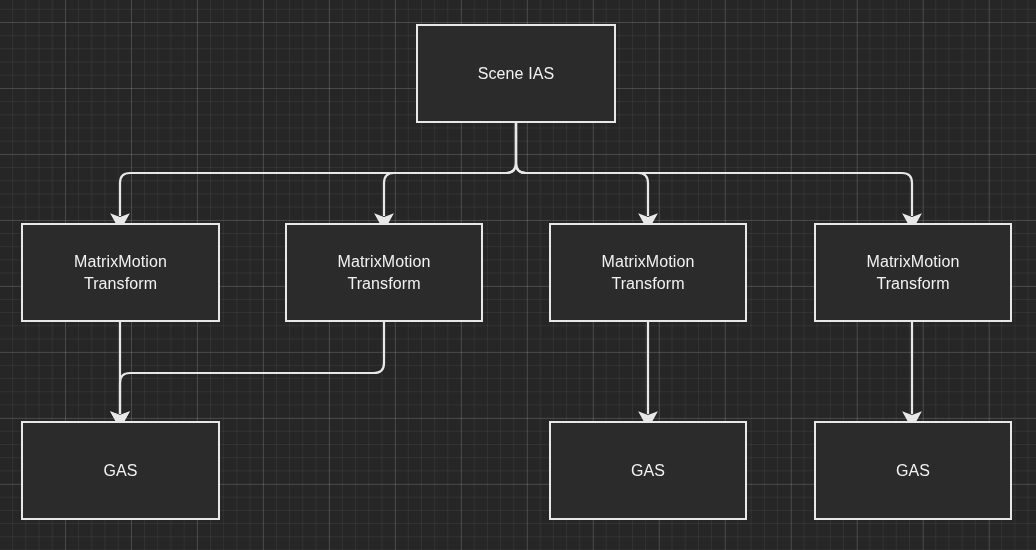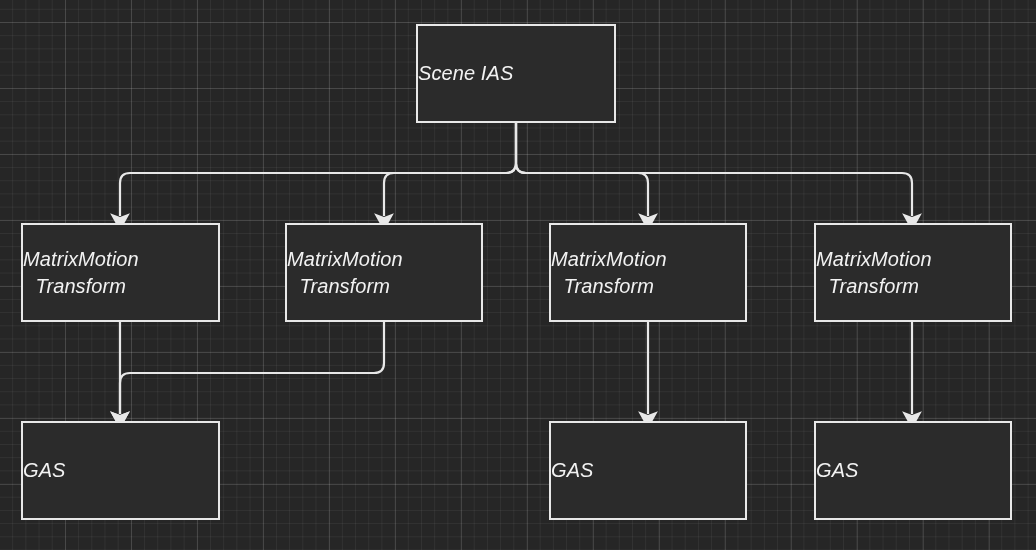--- a/index.html
+++ b/index.html
@@ -34,27 +34,27 @@
     height: 550px;
     pointer-events: none;
   }
   .node {
     position: absolute;
     box-sizing: border-box;
     background: #2b2b2b;
     border: 2px solid #e8e8e8;
     display: flex;
     align-items: center;
+    justify-content: center;
     text-align: center;
     color: #f2f2f2;
-    font-size: 20px;
+    font-size: 16px;
     line-height: 1.32;
     letter-spacing: 0.1px;
     white-space: pre-line;
-    font-style: italic;
   }
   .node-label {
     display: block;
     white-space: pre-line;
   }
 </style>
 </head>
 <body>
 
 <div id="canvas">

